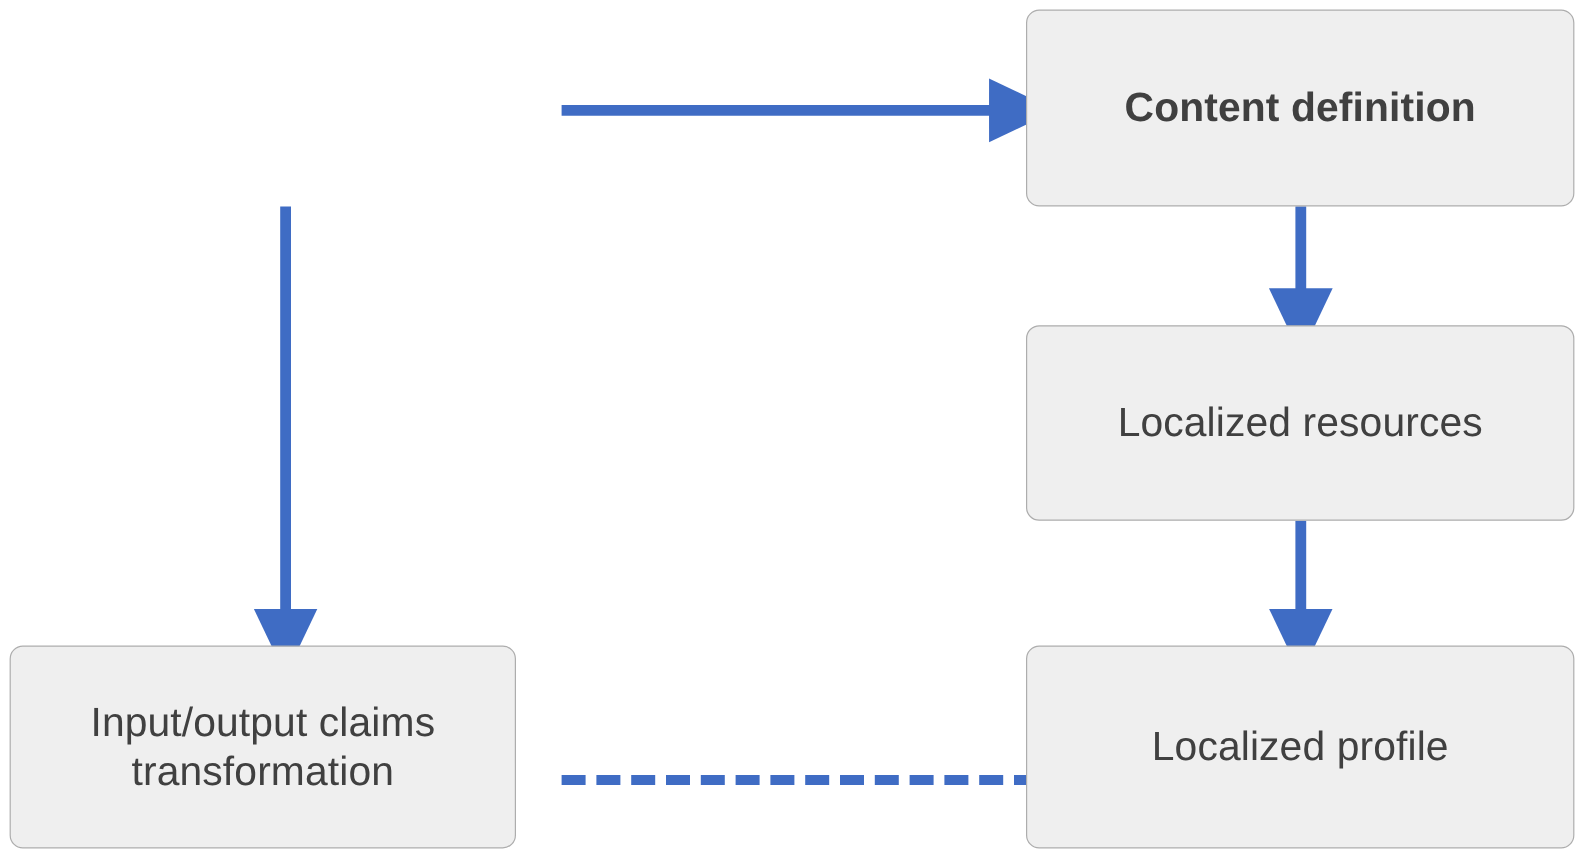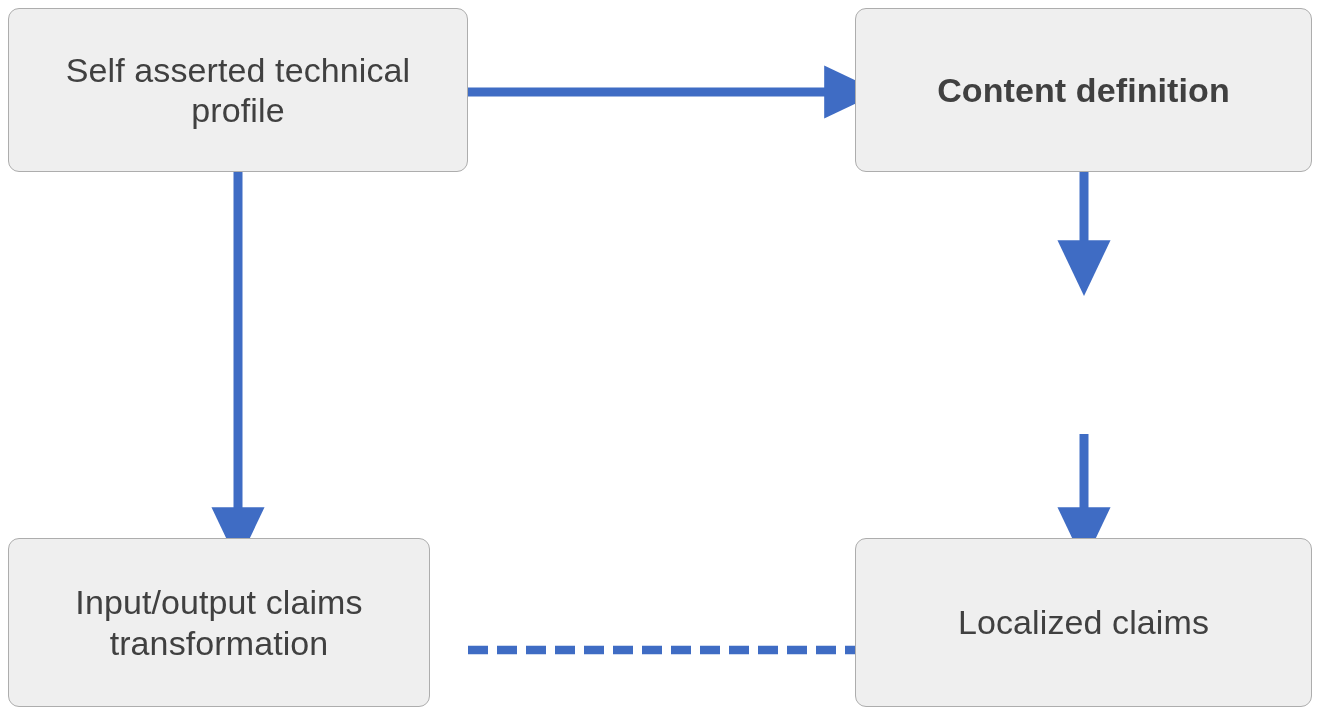--- a/index.html
+++ b/index.html
@@ -82,32 +82,32 @@
 
     <line x1="238" y1="172" x2="238" y2="509" stroke="#3f6cc4" stroke-width="9" marker-end="url(#arrow-down)"></line>
 
     <line x1="1084" y1="172" x2="1084" y2="242" stroke="#3f6cc4" stroke-width="9" marker-end="url(#arrow-down)"></line>
 
     <line x1="1084" y1="434" x2="1084" y2="509" stroke="#3f6cc4" stroke-width="9" marker-end="url(#arrow-down)"></line>
 
     <line x1="468" y1="650" x2="968" y2="650" stroke="#3f6cc4" stroke-width="8.5" stroke-dasharray="20 9" marker-end="url(#arrow-dash)"></line>
   </svg>
 
-  <div class="node" id="node-self-asserted-technical-profile">
-    <span class="node-label">Self asserted technical profile</span>
-  </div>
 
   <div class="node" id="node-content-definition">
     <span class="node-label">Content definition</span>
   </div>
 
+  <div class="node" id="node-localized-resources">
+    <span class="node-label">Localized resources</span>
+  </div>
 
   <div class="node" id="node-input-output-claims-transformation">
     <span class="node-label">Input/output claims transformation</span>
   </div>
 
   <div class="node" id="node-localized-string">
     <span class="node-label">
-      <span>Localized claims</span>
+      <span>Localized profile</span>
     </span>
   </div>
 
 </div>
 
 </body></html>

